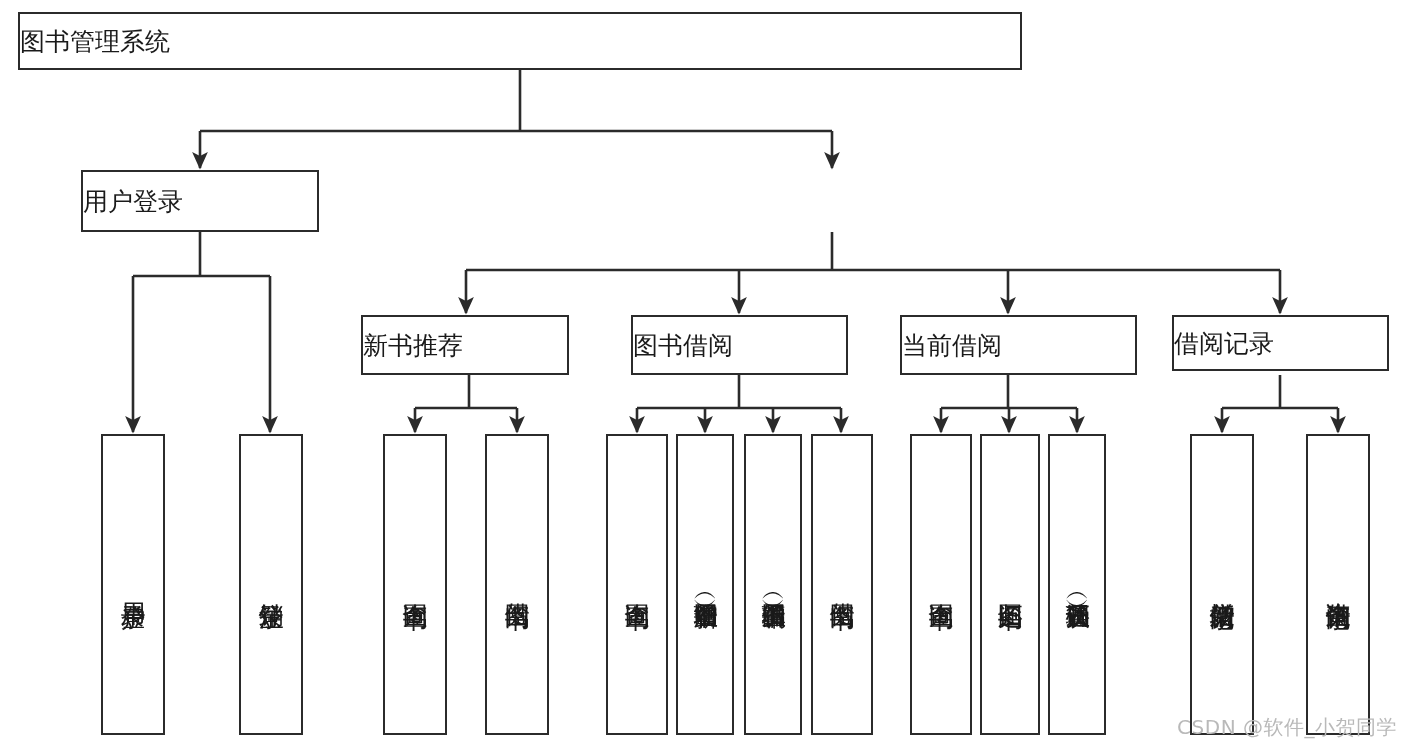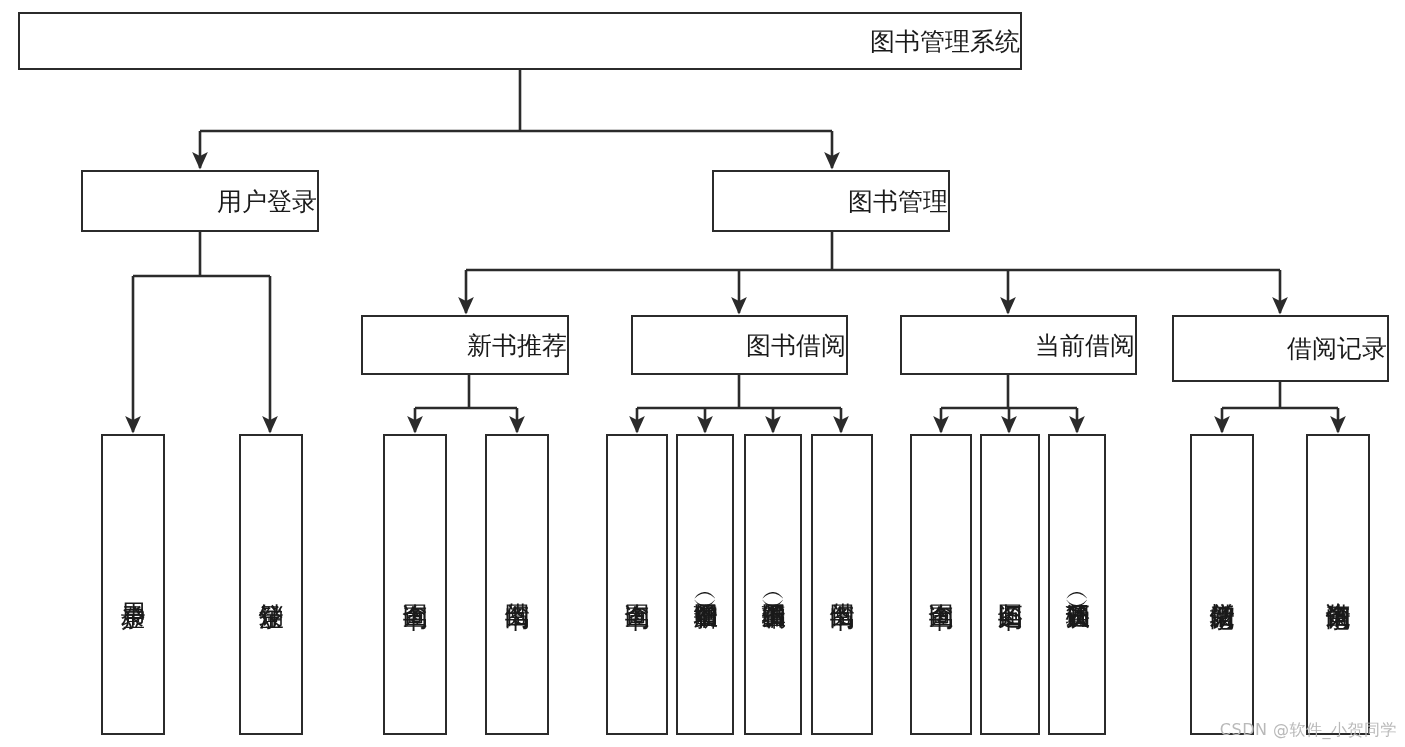--- a/index.html
+++ b/index.html
@@ -26,21 +26,21 @@
     height: 747px;
     pointer-events: none;
   }
   .node {
     position: absolute;
     box-sizing: border-box;
     background: #ffffff;
     border: 2px solid #2b2b2b;
     display: flex;
     align-items: center;
-    justify-content: flex-end;
+    justify-content: flex-start;
     color: #1a1a1a;
     z-index: 2;
   }
   .node .label {
     display: block;
     line-height: 1.0;
     letter-spacing: 0px;
     white-space: nowrap;
   }
   
@@ -67,21 +67,21 @@
   }
   .v-node.tight .label {
     font-size: 24px;
     line-height: 1.06;
     letter-spacing: 0px;
   }
   .watermark {
     position: absolute;
     right: 8px;
     bottom: 6px;
-    font-size: 16px;
+    font-size: 20px;
     color: #b9b9b9;
     letter-spacing: 0.5px;
     z-index: 5;
     white-space: nowrap;
     font-family: "DejaVu Sans", "Liberation Sans", sans-serif;
   }
 </style>
 </head>
 <body>
 
@@ -137,34 +137,31 @@
     </g>
   </svg>
 
   <div class="node h-node root" style="left:18px; top:12px; width:1004px; height:58px;">
     <span class="label">图书管理系统</span>
   </div>
 
   <div class="node h-node" style="left:81px; top:170px; width:238px; height:62px;">
     <span class="label">用户登录</span>
   </div>
-  <div class="node h-node" style="left:712px; top:170px; width:238px; height:62px;">
-    <span class="label">图书管理</span>
-  </div>
 
   <div class="node h-node" style="left:361px; top:315px; width:208px; height:60px;">
     <span class="label">新书推荐</span>
   </div>
   <div class="node h-node" style="left:631px; top:315px; width:217px; height:60px;">
     <span class="label">图书借阅</span>
   </div>
   <div class="node h-node" style="left:900px; top:315px; width:237px; height:60px;">
     <span class="label">当前借阅</span>
   </div>
-  <div class="node h-node" style="left:1172px; top:315px; width:217px; height:67px;">
+  <div class="node h-node" style="left:1172px; top:315px; width:217px; height:56px;">
     <span class="label">借阅记录</span>
   </div>
 
   <div class="node v-node" style="left:101px; top:434px; width:64px; height:301px;">
     <span class="label">用户登录</span>
   </div>
   <div class="node v-node" style="left:239px; top:434px; width:64px; height:301px;">
     <span class="label">注销登录</span>
   </div>
 

